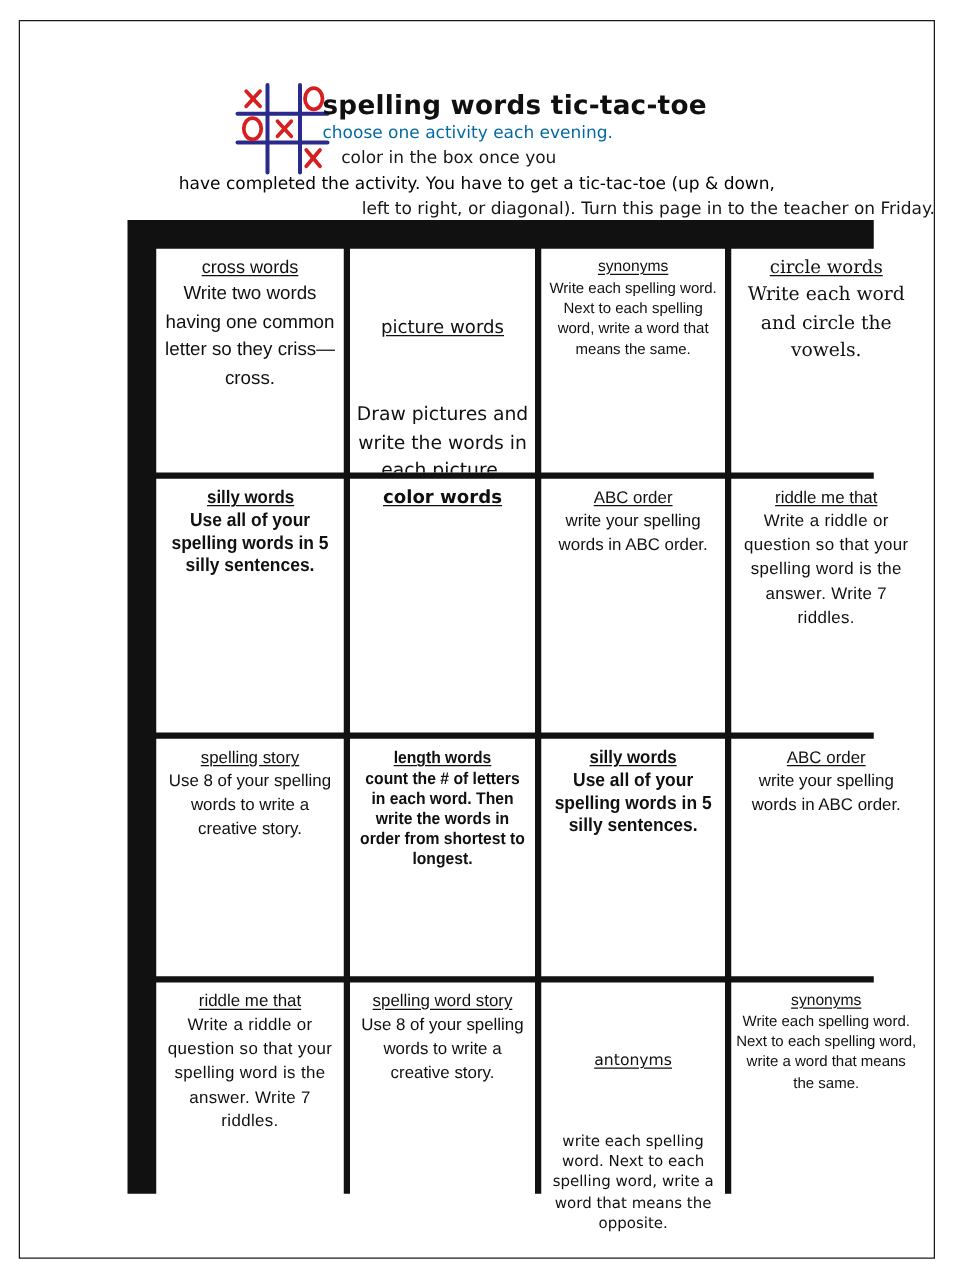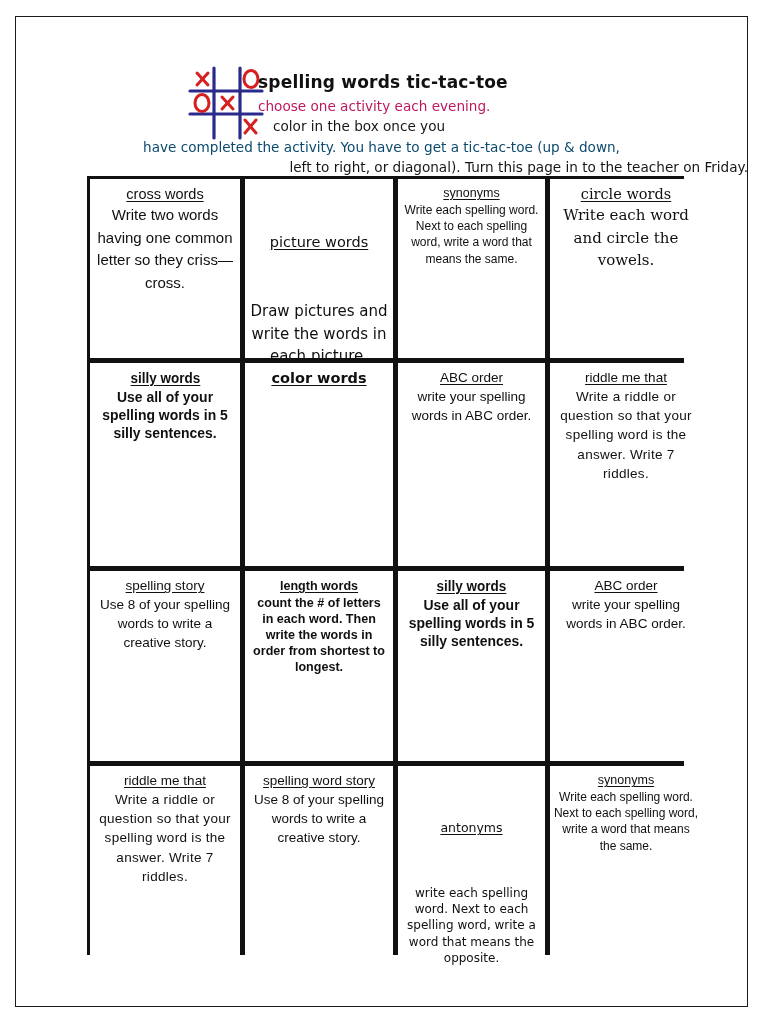--- a/index.html
+++ b/index.html
@@ -48,36 +48,36 @@
     width: 78px;
     height: 74px;
   }
   #logo svg { display: block; }
   #main-title {
     position: absolute;
     left: 243px;
     top: 14px;
     width: 340px;
     text-align: left;
-    font-size: 17px;
+    font-size: 21px;
     font-weight: bold;
     font-family: "DejaVu Sans", sans-serif;
     color: #101010;
     letter-spacing: 0.2px;
     white-space: nowrap;
   }
   #sub1 {
     position: absolute;
     left: 243px;
     top: 40px;
     width: 330px;
     text-align: left;
     font-size: 13.6px;
     font-family: "DejaVu Sans", sans-serif;
-    color: #be185d;
+    color: #0369a1;
     white-space: nowrap;
   }
   #sub2 {
     position: absolute;
     left: 258px;
     top: 60px;
     width: 320px;
     text-align: left;
     font-size: 13.6px;
     font-family: "DejaVu Sans", sans-serif;
@@ -85,48 +85,48 @@
     white-space: nowrap;
   }
   #sub3 {
     position: absolute;
     left: 0;
     top: 81px;
     width: 733px;
     text-align: center;
     font-size: 13.6px;
     font-family: "DejaVu Sans", sans-serif;
-    color: #0c4a6e;
+    color: #000000;
     white-space: nowrap;
   }
   #sub4 {
     position: absolute;
     left: 0;
     top: 101px;
     width: 733px;
     text-align: right;
     font-size: 13.6px;
     font-family: "DejaVu Sans", sans-serif;
     color: #161616;
     white-space: nowrap;
   }
 
   
   #grid {
     position: absolute;
-    left: 87px;
+    left: 102px;
     top: 176px;
     width: 597px;
     height: 779px;
     display: grid;
     grid-template-columns: 150px 148px 147px 152px;
     grid-template-rows: 179px 203px 190px 207px;
     background: #111111;
     gap: 5px;
-    padding: 3px;
+    padding: 23px;
     box-sizing: border-box;
   }
   .cell {
     background: #ffffff;
     position: relative;
     overflow: hidden;
     display: flex;
     flex-direction: column;
     align-items: center;
     padding: 7px 3px 4px 3px;

